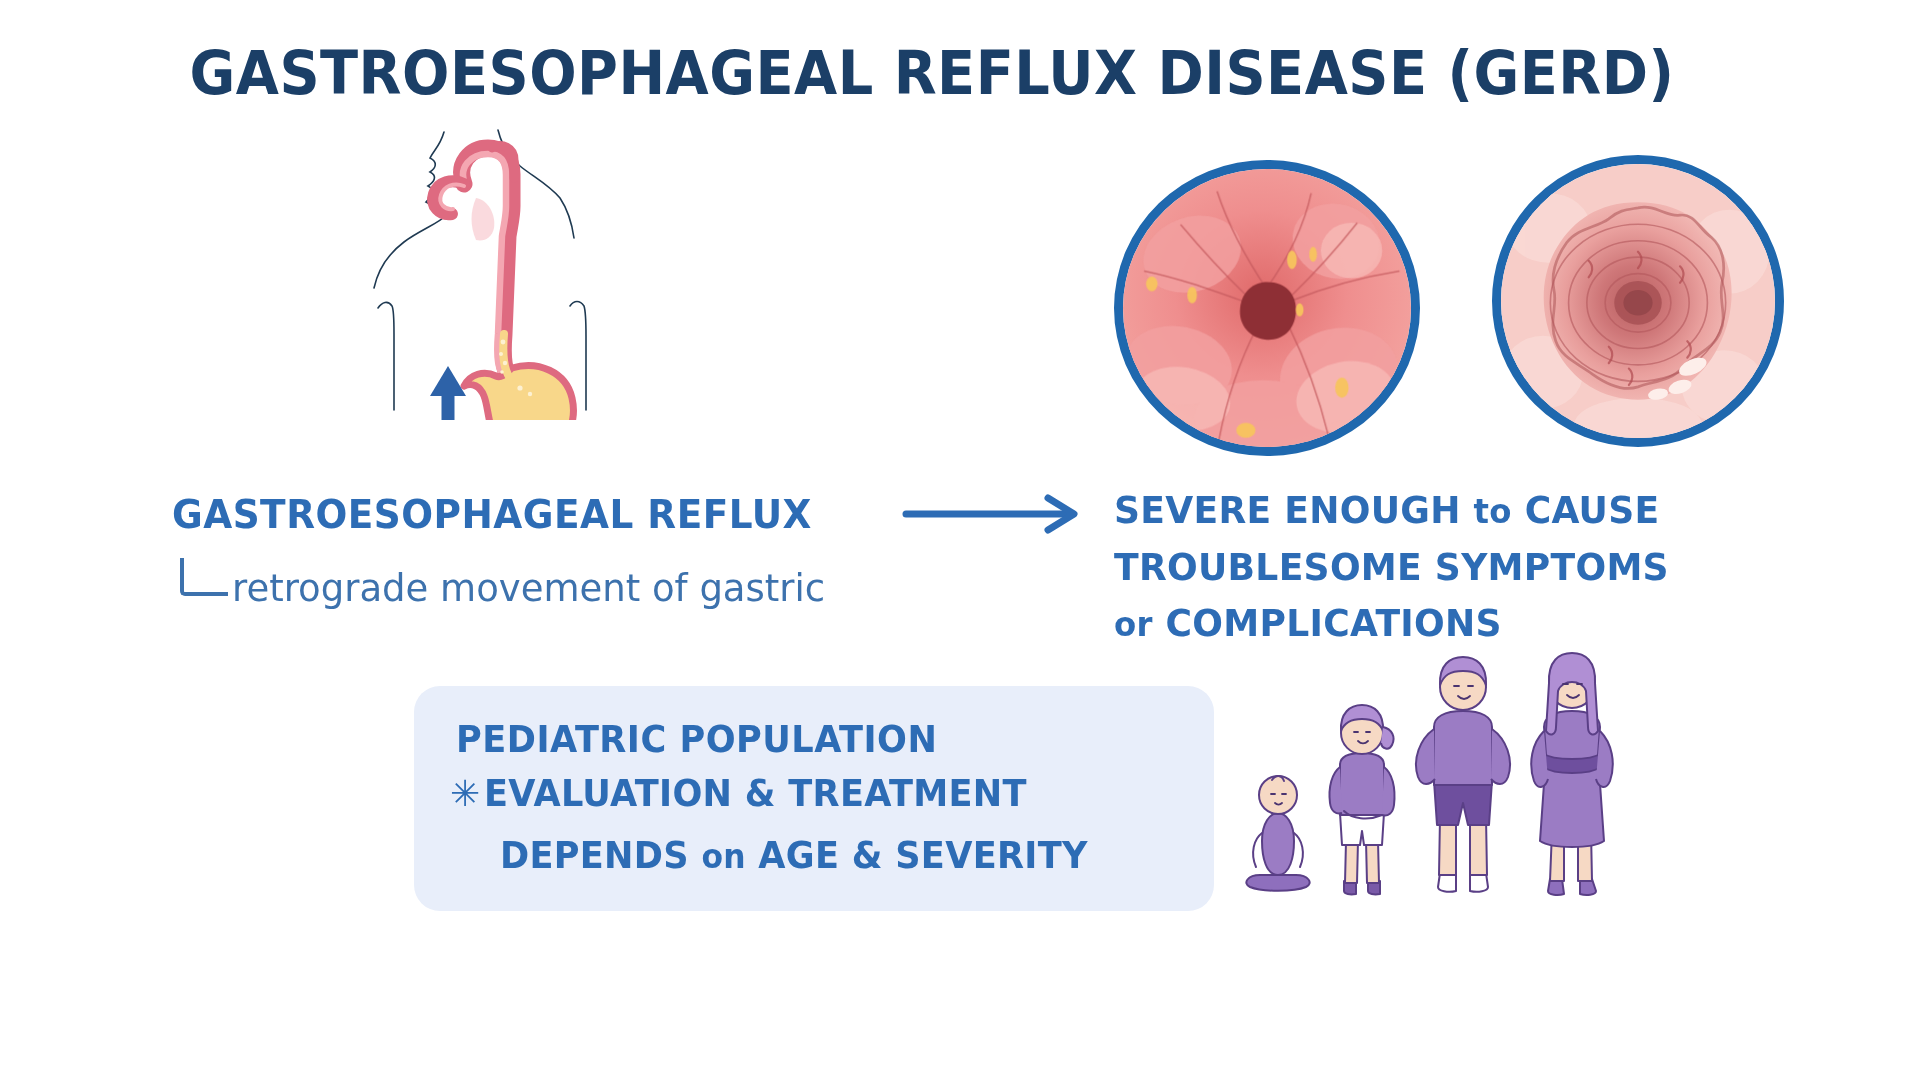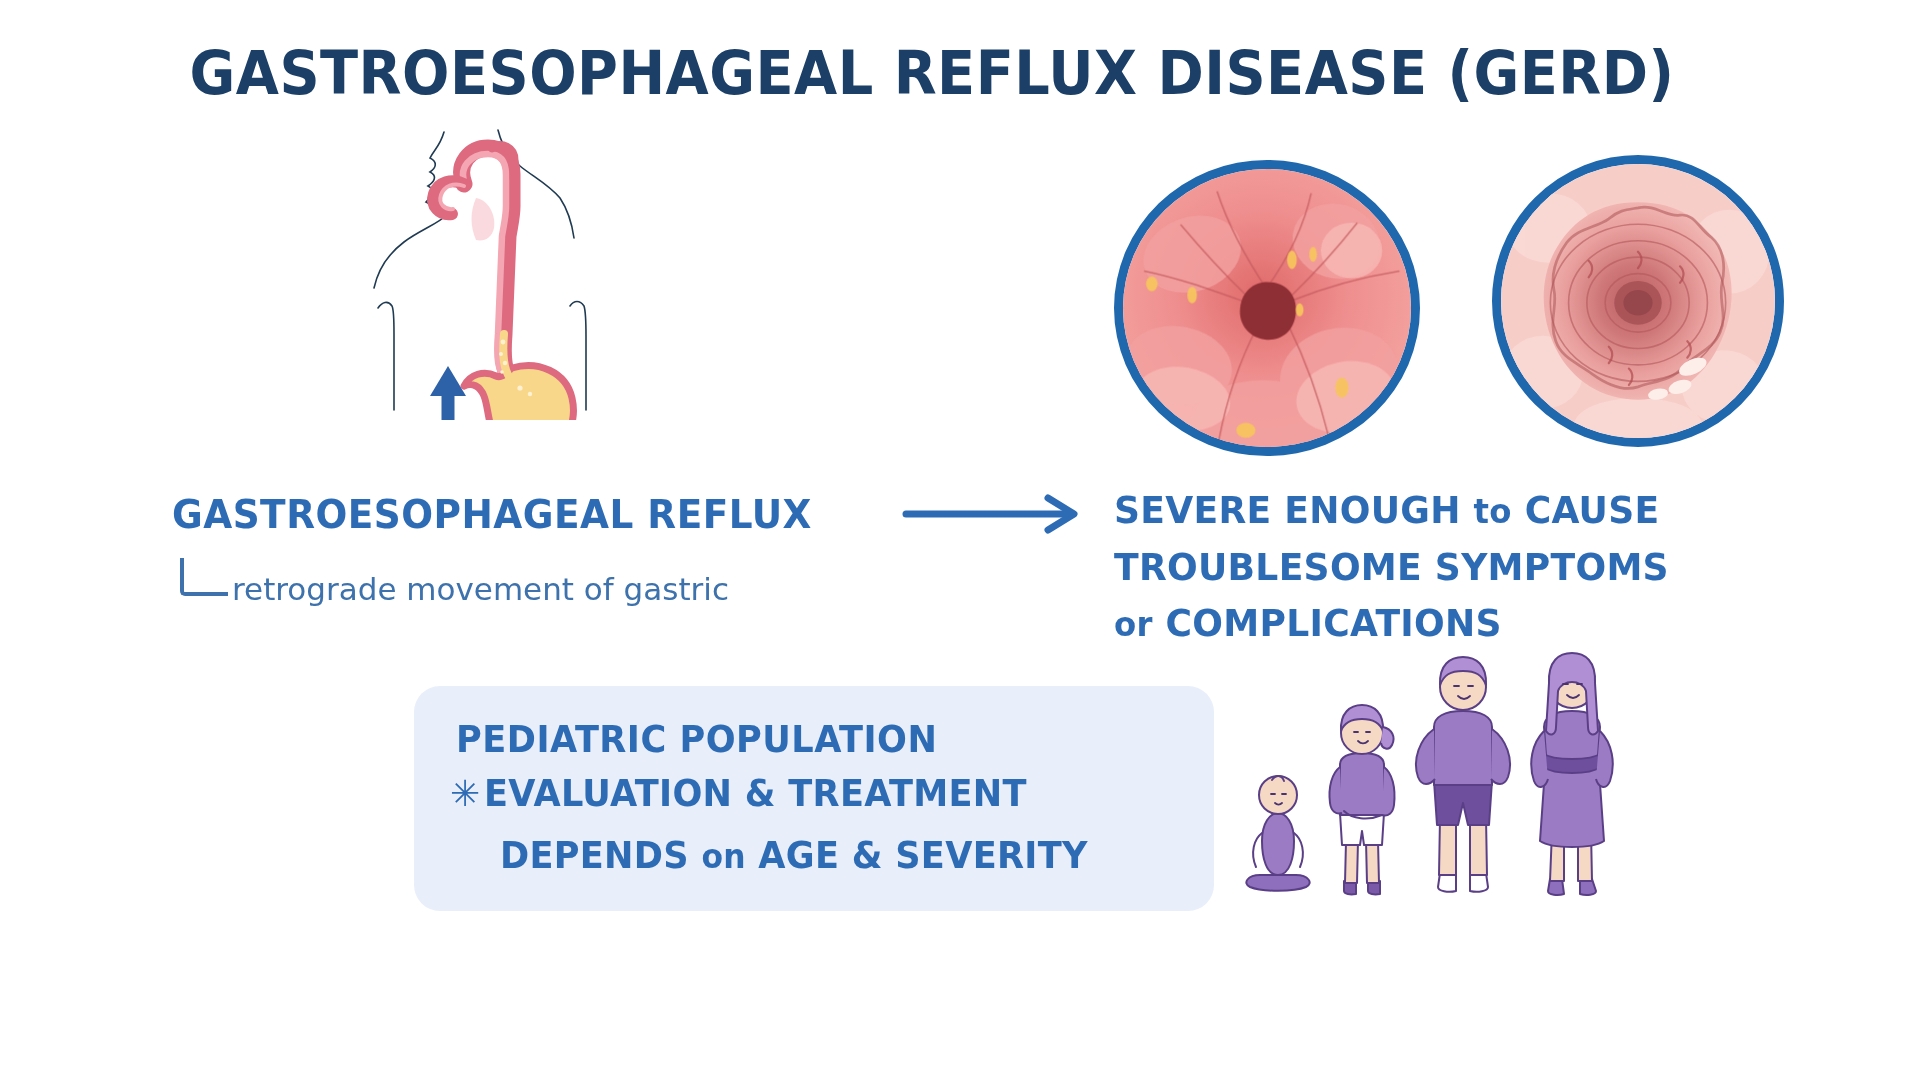--- a/index.html
+++ b/index.html
@@ -71,21 +71,21 @@
     transform: scaleX(0.96);
     transform-origin: left center;
     white-space: nowrap;
   }
   #reflux-sub {
     position: absolute;
     left: 180px; top: 565px;
     width: 700px;
     font-family: "DejaVu Sans", sans-serif;
     font-weight: normal;
-    font-size: 31px;
+    font-size: 37px;
     line-height: 48px;
     color: #3d72ad;
   }
   #bracket {
     position: absolute;
     left: 128px; top: 558px;
     width: 44px; height: 34px;
     border-left: 4px solid #3d72ad;
     border-bottom: 4px solid #3d72ad;
     border-bottom-left-radius: 5px;

